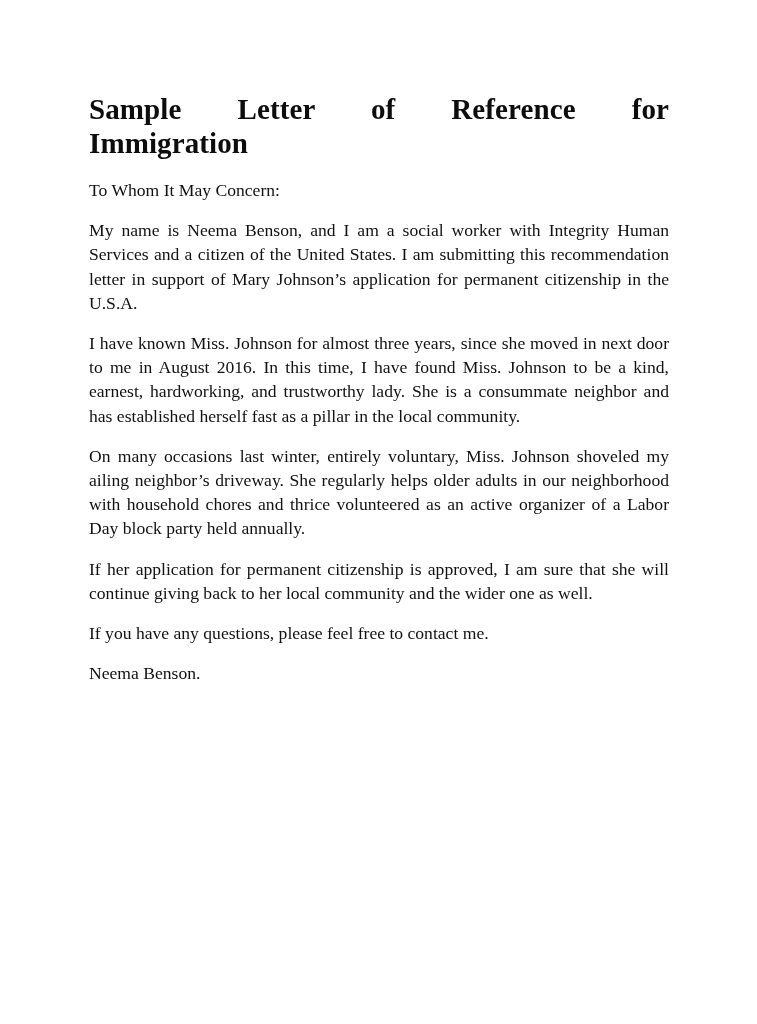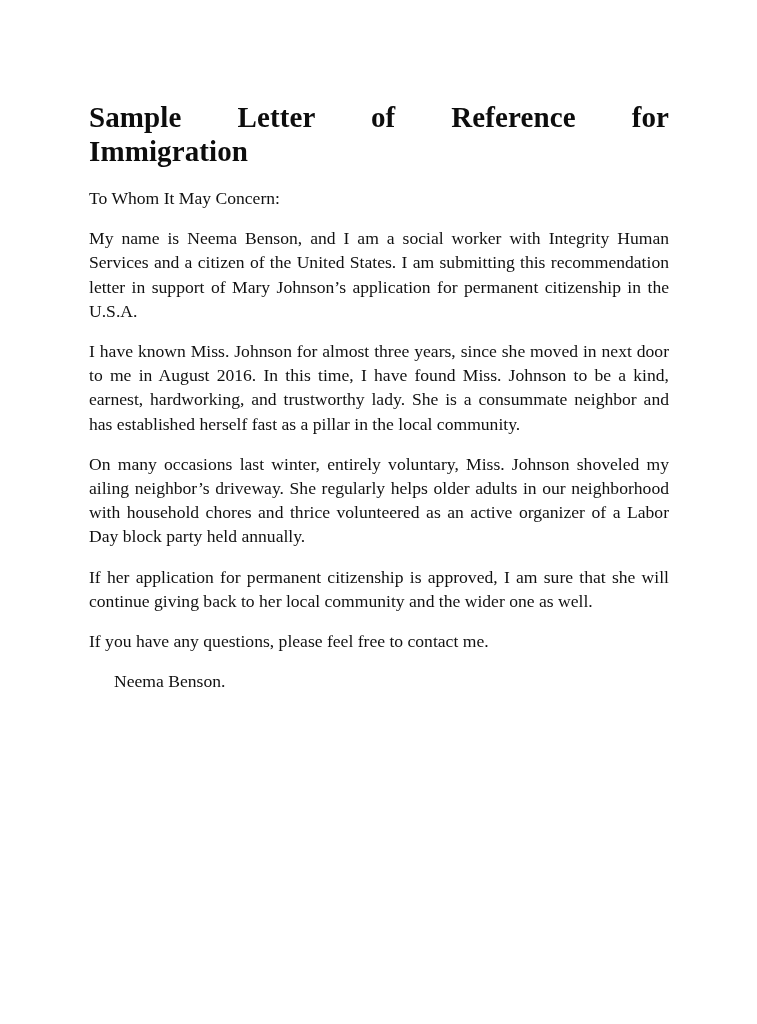--- a/index.html
+++ b/index.html
@@ -33,21 +33,21 @@
   }
 
   
   .doc-title {
     font-size: 29px;
     font-weight: bold;
     line-height: 34px;
     text-align: justify;
     text-align-last: left;
     letter-spacing: 0.1px;
-    margin: 16px 0 18px 0;
+    margin: 8px 0 18px 0;
     color: #0d0d0d;
     
     text-justify: inter-word;
   }
   
   .doc-title .title-line-1 {
     display: block;
     text-align: justify;
     text-align-last: justify;
   }
@@ -64,21 +64,21 @@
     text-align-last: left;
     text-justify: inter-word;
     margin: 0 0 16px 0;
     color: #111111;
     hyphens: none;
   }
 
   .para.date { margin-bottom: 16px; }
   .para.salutation { margin-bottom: 16px; }
   .para.closing { margin-bottom: 16px; }
-  .para.signature { margin-bottom: 0; margin-left: 25px; }
+  .para.signature { margin-bottom: 0; }
 
   .para:last-child { margin-bottom: 0; }
 </style>
 </head>
 <body>
 
 <div class="page">
   <div class="letter-body">
 
     <h1 class="doc-title">

